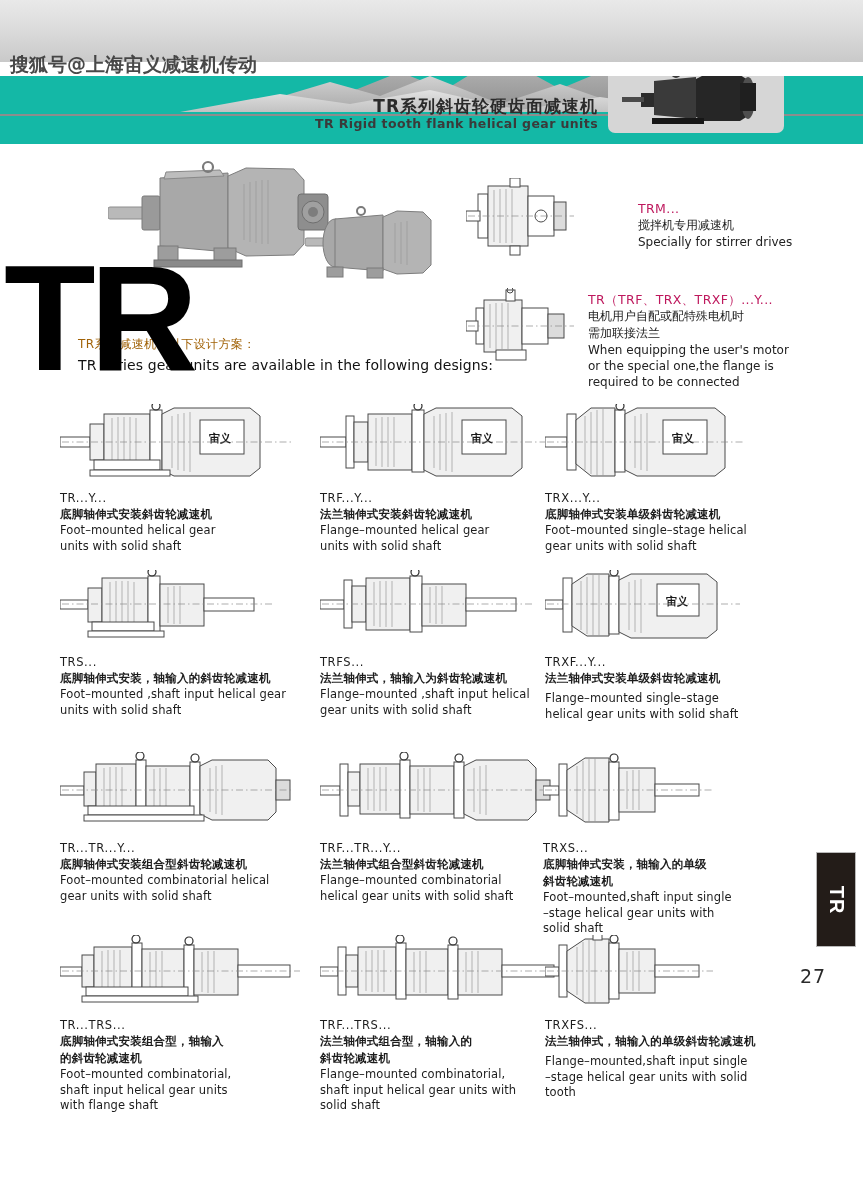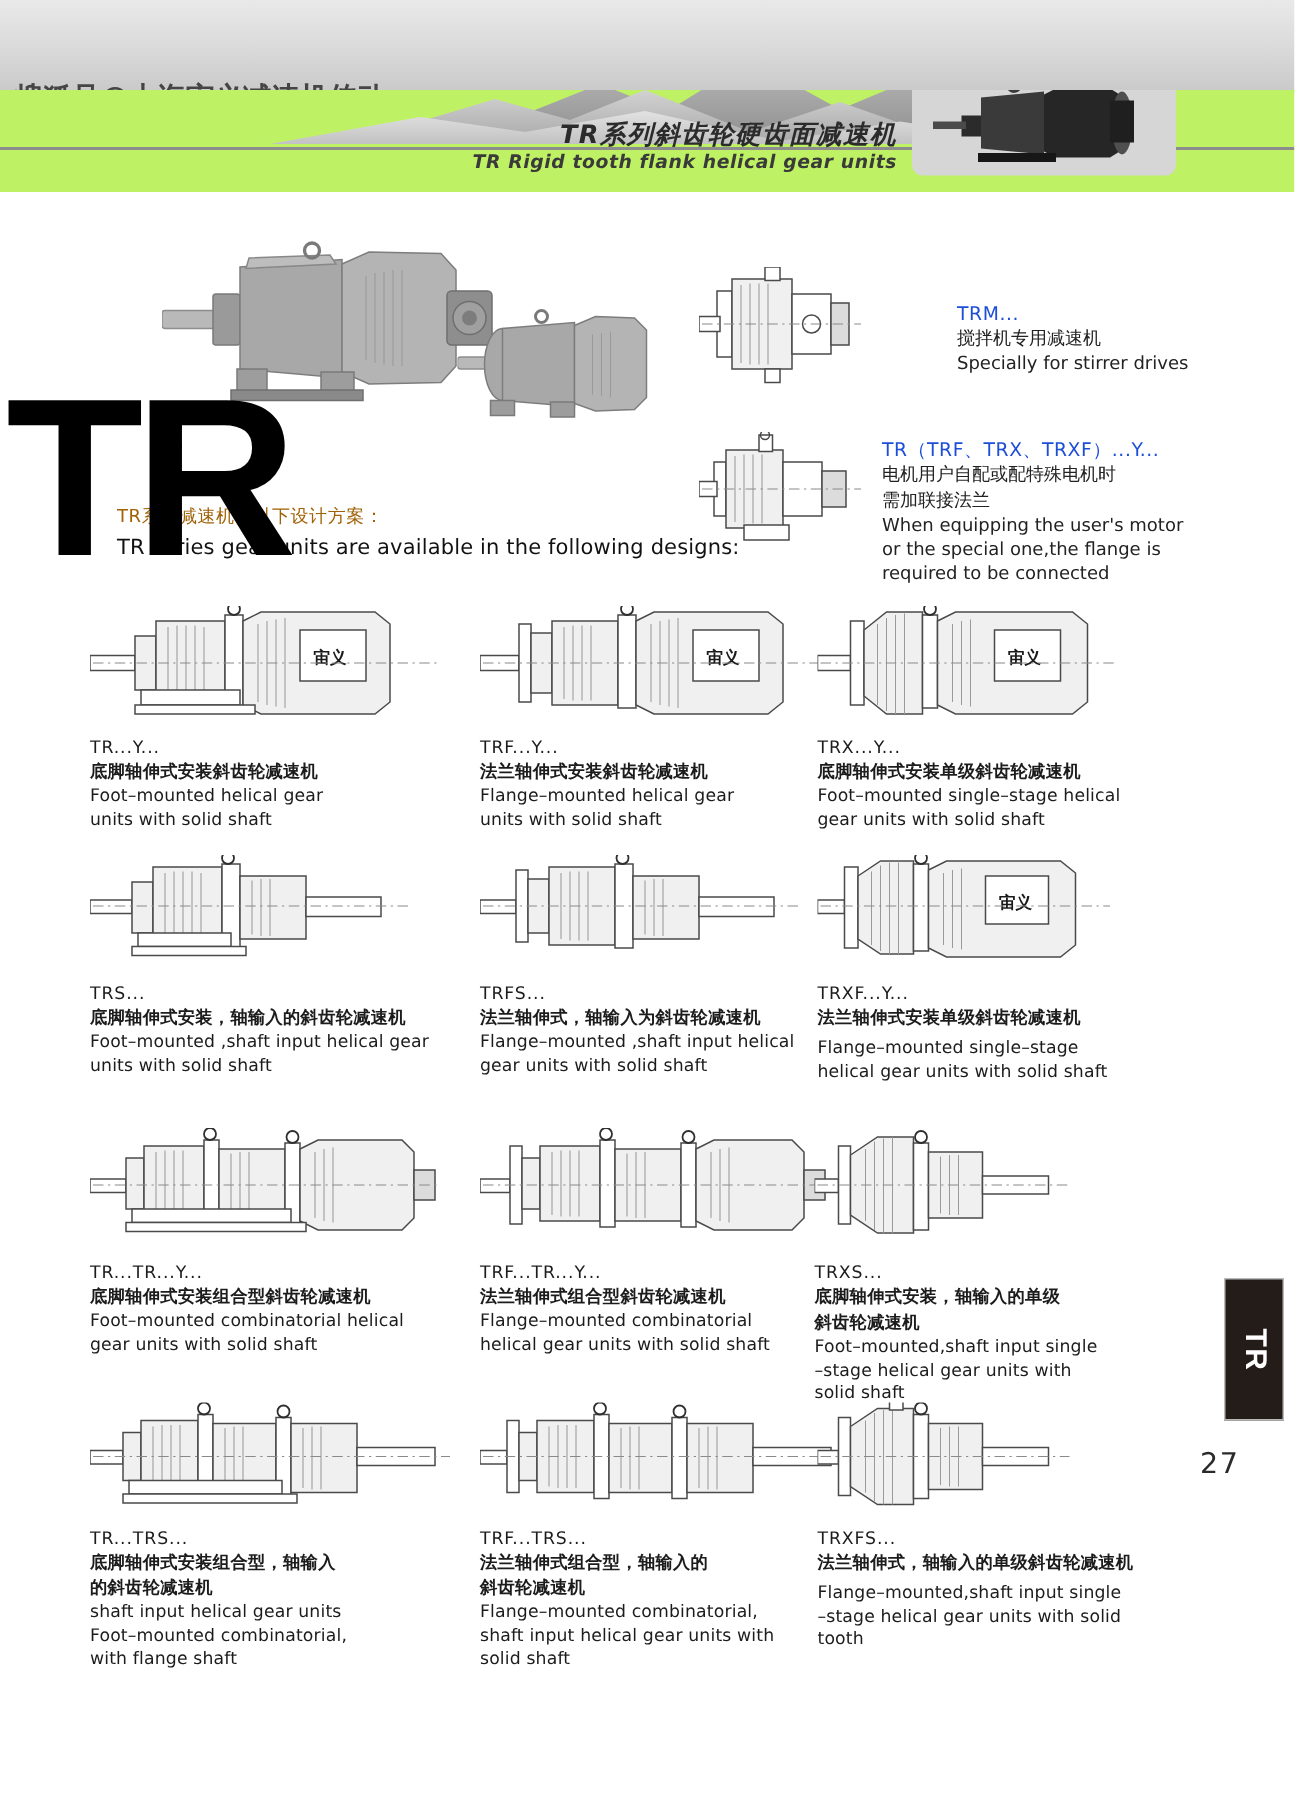--- a/index.html
+++ b/index.html
@@ -22,24 +22,23 @@
     position:absolute; left:10px; top:10px;
     font-size:19px; font-weight:bold; color:#3a3a3a;
     letter-spacing:0px; white-space:nowrap;
     font-family:"DejaVu Sans", sans-serif;
     opacity:.92;
     margin-top:42px;
   }
 
   
   #masthead {
-    position:absolute; left:0; top:60px; width:863px; height:68px;
-    background:#bef264;
+    position:absolute; left:0; top:76px; width:863px; height:68px;
+    background:#14b8a6;
     overflow:hidden;
-    font-style:italic;
   }
   #mountains { position:absolute; left:0; top:-34px; width:863px; height:70px; }
   #mast-rule {
     position:absolute; left:0; top:38px; width:863px; height:2px;
     background:#8d8d8d;
   }
   #mast-title-wrap {
     position:absolute; right:265px; top:20px; text-align:right;
   }
   #mast-cn {
@@ -64,21 +63,21 @@
     font-size:150px; font-weight:bold; color:#000;
     line-height:150px; letter-spacing:-6px;
     z-index:30; pointer-events:none;
   }
 
   
   .photo { position:absolute; }
 
   
   .note { position:absolute; font-family:"DejaVu Sans", sans-serif; }
-  .note .code { font-size:12.5px; color:#1d4ed8; letter-spacing:.4px; line-height:17px; }
+  .note .code { font-size:12.5px; color:#be185d; letter-spacing:.4px; line-height:17px; }
   .note .cn   { font-size:12px; color:#222; line-height:17px; }
   .note .en   { font-size:12px; color:#222; line-height:16px; }
 
   
   #intro { position:absolute; left:78px; top:334px; }
   #intro .cn { font-family:"DejaVu Sans",sans-serif; font-size:12px; color:#a16207; line-height:21px; letter-spacing:.4px;}
   #intro .en { font-family:"DejaVu Sans",sans-serif; font-size:14px; color:#111; line-height:20px; letter-spacing:.1px;}
 
   
   .cell { position:absolute; }
@@ -580,22 +579,22 @@
         <rect class="fillw" x="26" y="52" width="102" height="9"></rect>
         <rect class="fillw" x="22" y="61" width="116" height="6"></rect>
         <path class="cl" d="M2,36 L240,36"></path>
       </g>
     </svg>
   </div>
   <div class="cap" style="margin-top:8px;">
     <div class="code">TR...TRS...</div>
     <div class="cn">底脚轴伸式安装组合型，轴输入</div>
     <div class="cn">的斜齿轮减速机</div>
+    <div class="en">Foot–mounted combinatorial,</div>
     <div class="en">shaft input helical gear units</div>
-    <div class="en">Foot–mounted combinatorial,</div>
     <div class="en">with flange shaft</div>
   </div>
 </div>
 
 <div class="cell" style="left:320px; top:935px; width:270px;">
   <div class="dwg">
     <svg width="250" height="74" viewBox="0 0 250 74">
       <g>
         <rect class="fillw" x="0" y="32" width="18" height="9"></rect>
         <rect class="fillw" x="18" y="12" width="8" height="48"></rect>

